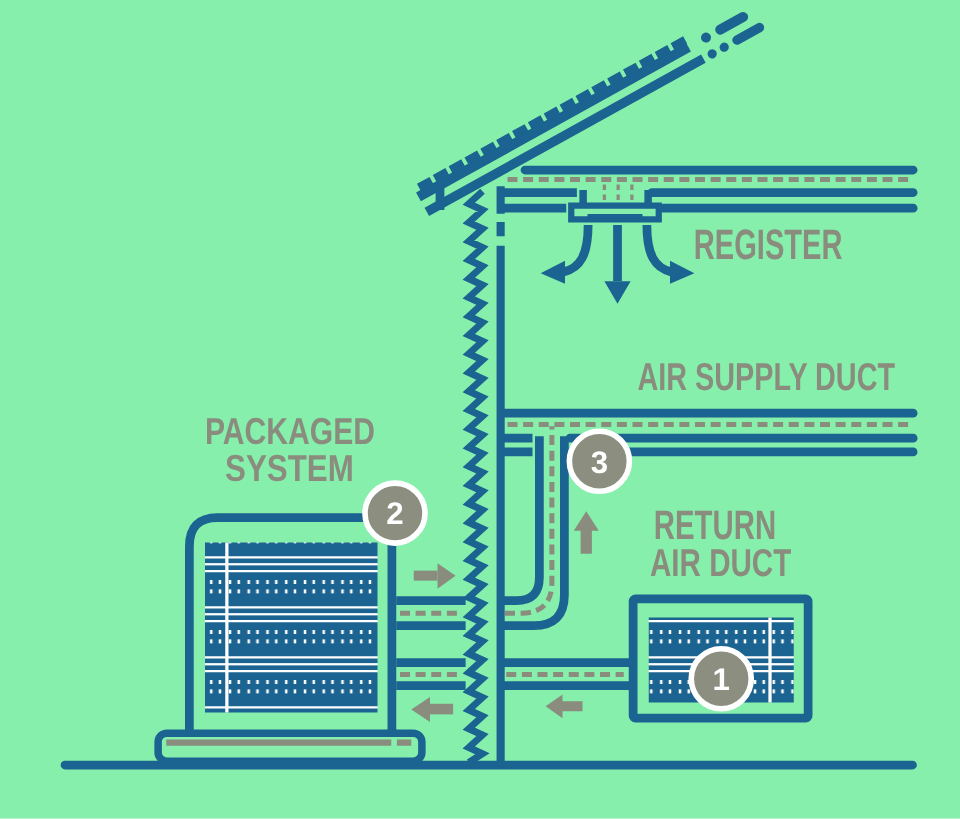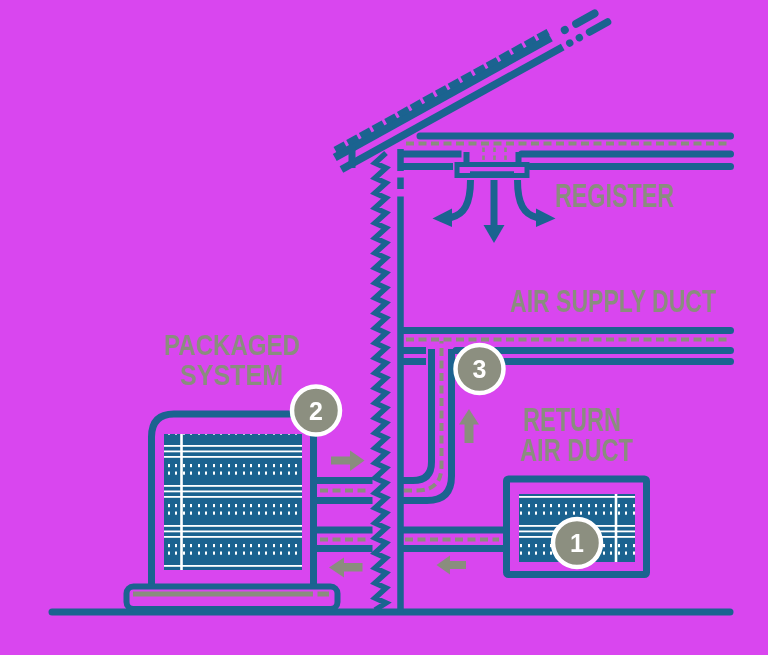--- a/index.html
+++ b/index.html
@@ -1,16 +1,16 @@
 <!DOCTYPE html>
 <html><head>
 <meta charset="utf-8">
 <style>
   html,body{margin:0;padding:0;background:#fff;}
-  .stage{position:relative;width:768px;height:655px;background:#d946ef;overflow:hidden;}
+  .stage{position:relative;width:768px;height:655px;background:#86efac;overflow:hidden;}
   svg{display:block;}
   .bl{stroke:#1B6390;fill:none;stroke-width:7;stroke-linecap:butt;}
   .blr{stroke:#1B6390;fill:none;stroke-width:7;stroke-linecap:round;}
   .dash{stroke:#8A8D7E;stroke-width:4;fill:none;stroke-dasharray:8 4.5;stroke-linecap:butt;}
   .gray{fill:#8A8D7E;stroke:none;}
   .grayline{stroke:#8A8D7E;fill:none;}
   .lbl{font-family:"Liberation Sans","DejaVu Sans",sans-serif;font-weight:bold;fill:#8A8D7E;}
   .num{font-family:"Liberation Sans","DejaVu Sans",sans-serif;font-weight:bold;font-size:25px;fill:#FFFFFF;text-anchor:middle;}
   .marker{fill:#8C8F80;stroke:#FFFFFF;stroke-width:4.5;}
 </style>

